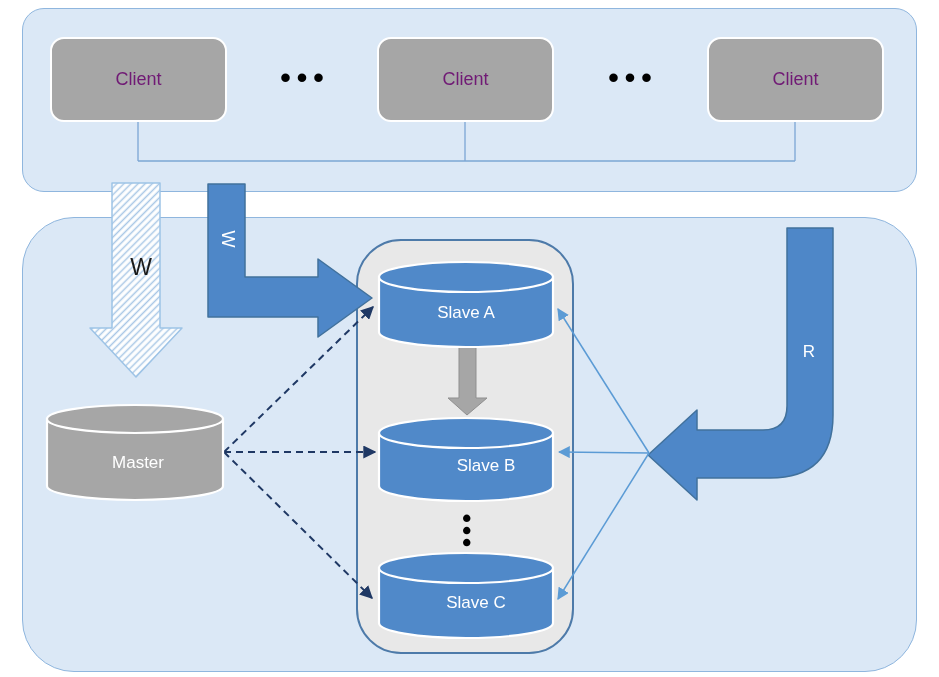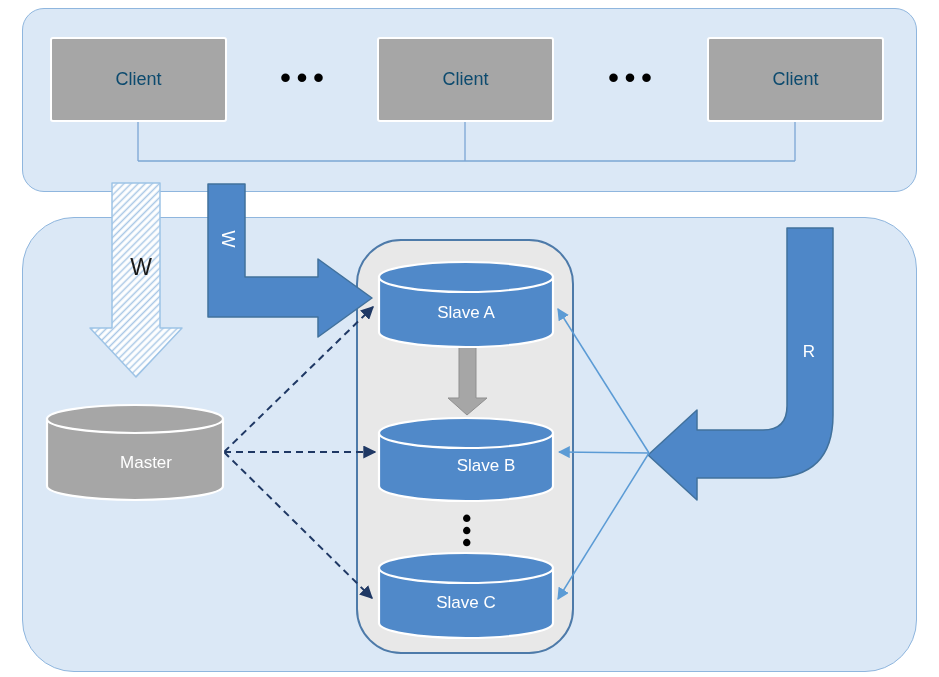--- a/index.html
+++ b/index.html
@@ -6,31 +6,31 @@
   body { width:939px; height:677px; font-family:"Liberation Sans", sans-serif; }
   .stage { position:relative; width:939px; height:677px; overflow:hidden; background:#ffffff; }
 
   .panel { position:absolute; background:#dbe8f6; border:1.5px solid #8fb6de; box-sizing:border-box; z-index:1; }
   .panel-top { left:22px; top:8px; width:895px; height:184px; border-radius:22px; }
   .panel-bottom { left:22px; top:217px; width:895px; height:455px; border-radius:52px; }
 
   svg.layer { position:absolute; left:0; top:0; z-index:2; }
 
   .client { position:absolute; top:37px; width:177px; height:85px; background:#a6a6a6;
-            border:2.5px solid #ffffff; border-radius:3px; box-sizing:border-box;
+            border:2.5px solid #ffffff; border-radius:14px; box-sizing:border-box;
             display:flex; align-items:center; justify-content:center;
-            color:#0c4a6e; font-size:18px; z-index:3; }
+            color:#701a75; font-size:18px; z-index:3; }
   .c1 { left:50px; } .c2 { left:377px; } .c3 { left:707px; }
 
   .lbl { position:absolute; transform:translate(-50%,-50%); white-space:nowrap; z-index:4; }
   .lbl-white { color:#ffffff; font-size:17px; }
-  .master-label  { left:146px; top:463px; }
+  .master-label  { left:138px; top:463px; }
   .slave-a-label { left:466px; top:313px; }
   .slave-b-label { left:486px; top:466px; }
-  .slave-c-label { left:466px; top:603px; }
+  .slave-c-label { left:476px; top:603px; }
   .w-direct-label { left:141px; top:267px; color:#1a1a1a; font-size:23px; }
   .w-routed-label { left:227px; top:239px; color:#ffffff; font-size:18px;
                     transform:translate(-50%,-50%) rotate(90deg); }
   .r-label { left:809px; top:352px; }
 
   .hdots { position:absolute; transform:translate(-50%,-50%); color:#000000;
            font-size:30px; font-weight:700; letter-spacing:6px; z-index:3; }
   .hdots1 { left:305px; top:78px; } .hdots2 { left:633px; top:78px; }
   .vdots { position:absolute; left:466px; top:532px; transform:translate(-50%,-50%);
            writing-mode:vertical-rl; color:#000000; font-size:26px; font-weight:700;

